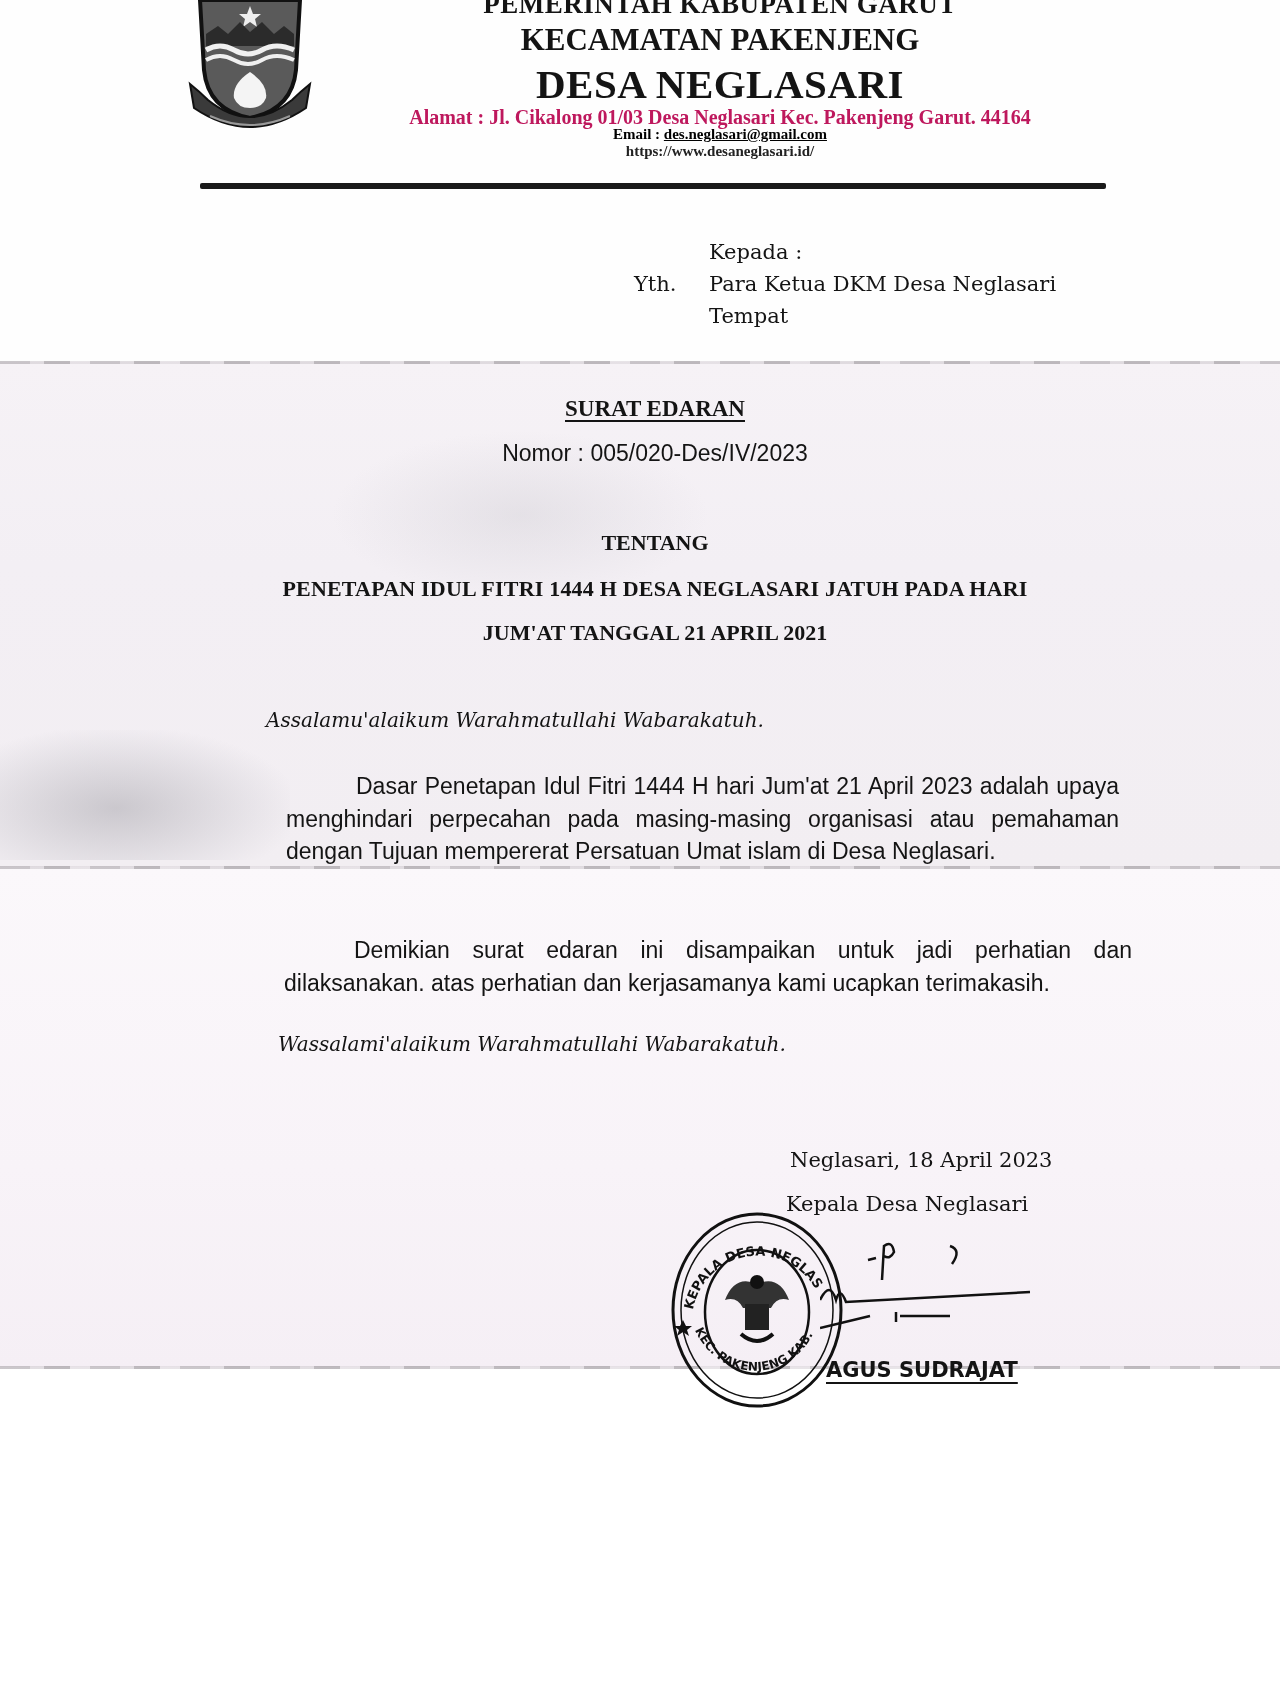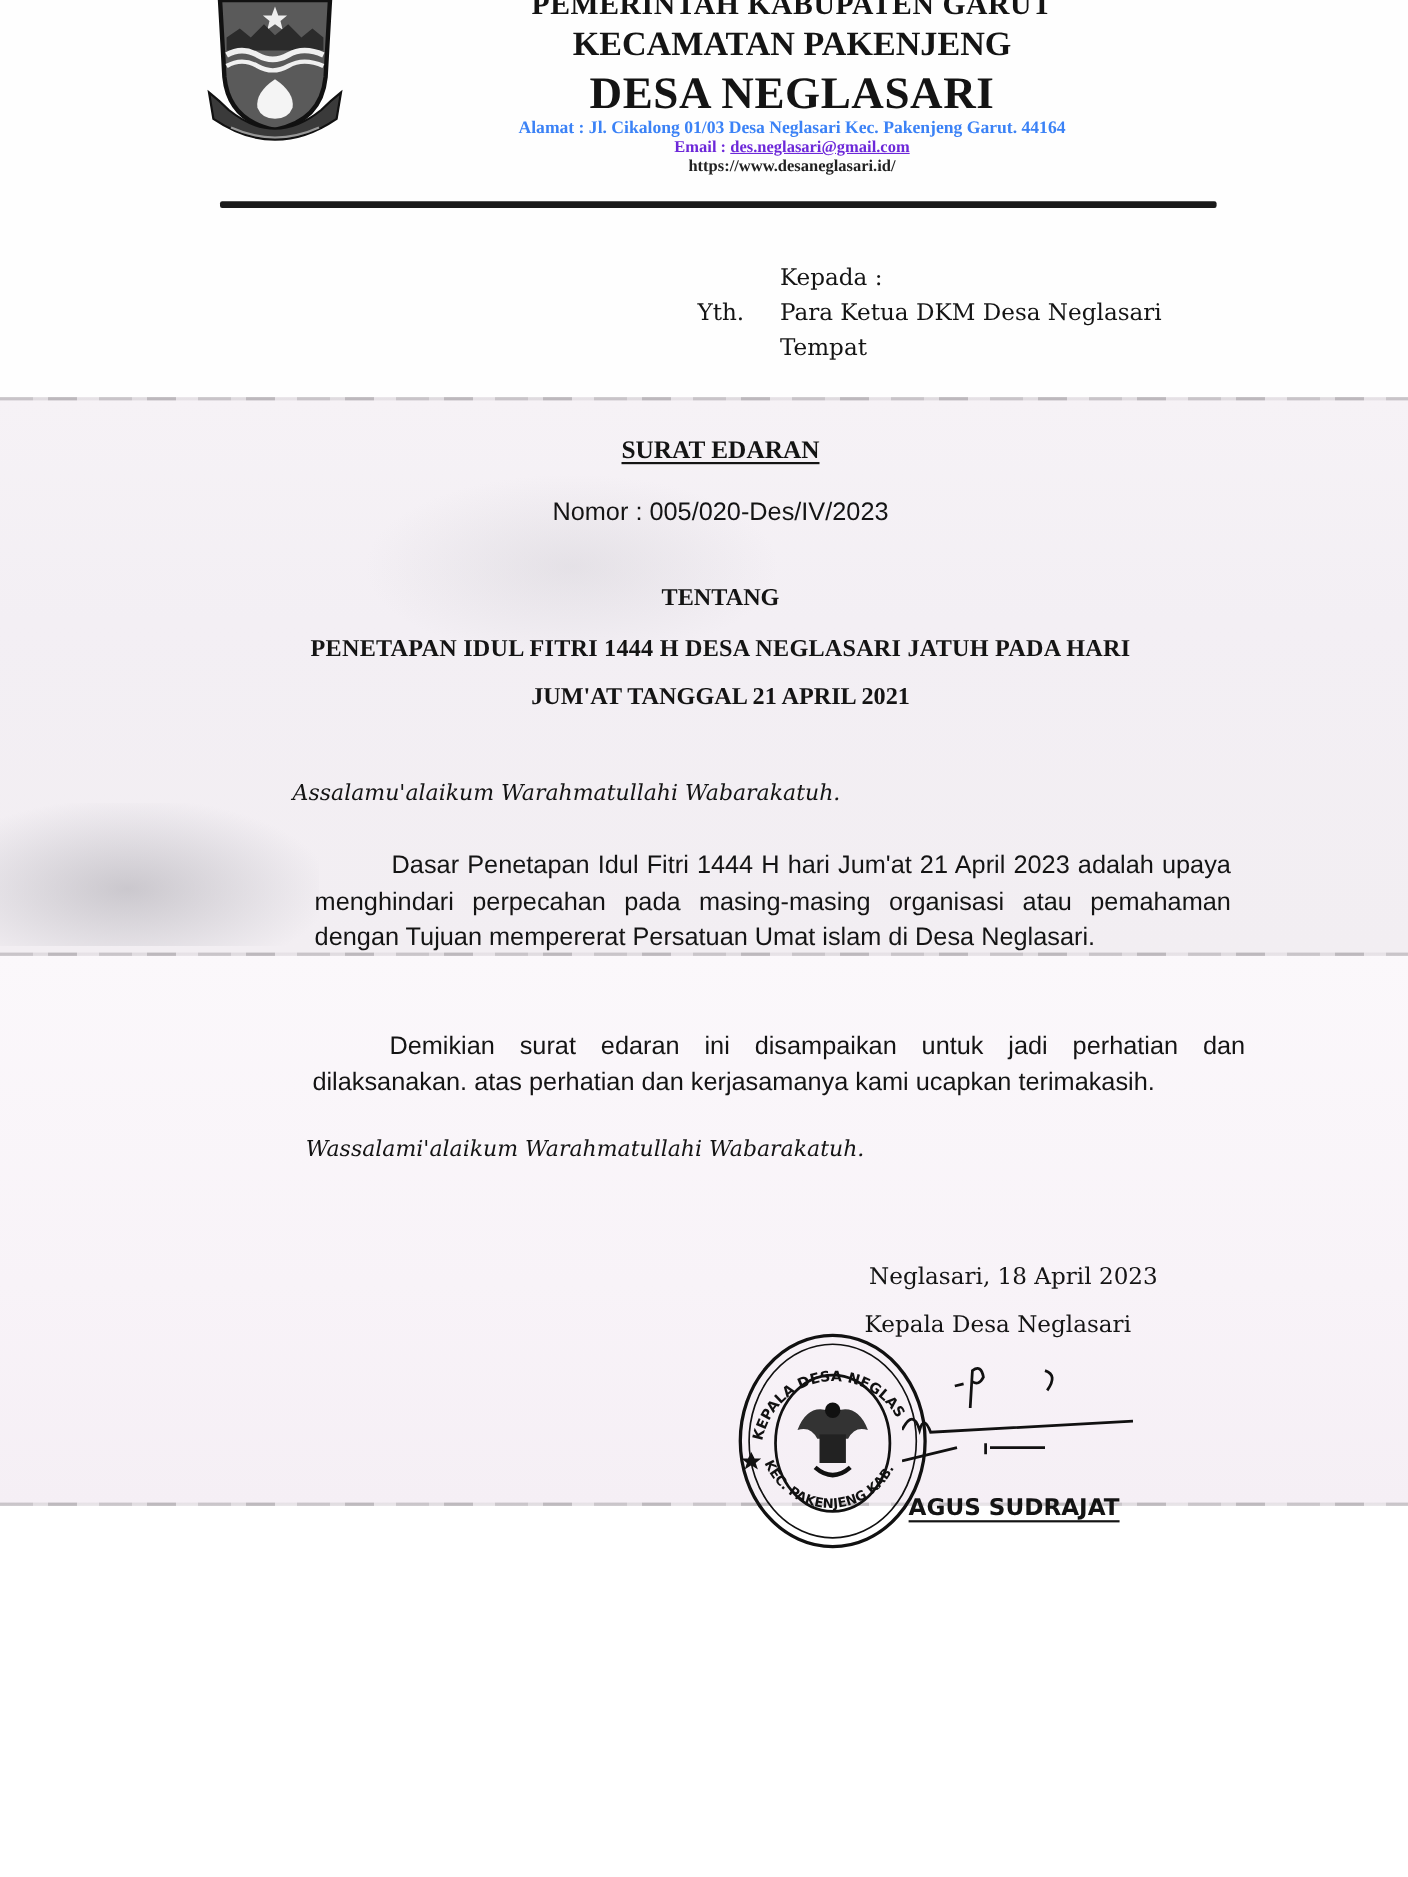--- a/index.html
+++ b/index.html
@@ -39,37 +39,37 @@
       position: absolute; left: 330px; top: 430px; width: 380px; height: 170px;
       background: radial-gradient(ellipse at 50% 50%, rgba(190,188,195,.28) 0%, rgba(255,255,255,0) 70%);
     }
 
     
     .logo { position: absolute; left: 188px; top: 0px; width: 124px; height: 136px; }
     .kop { position: absolute; left: 330px; top: -12px; width: 780px; text-align: center; }
     .kop .l1 { font-family: "Liberation Serif", serif; font-weight: bold; font-size: 27px; letter-spacing: .5px; line-height: 32px; height: 26px; overflow: visible; }
     .kop .l2 { font-family: "Liberation Serif", serif; font-weight: bold; font-size: 31px; line-height: 40px; margin-top: 6px; }
     .kop .l3 { font-family: "Liberation Serif", serif; font-weight: bold; font-size: 41px; line-height: 48px; margin-top: 0px; letter-spacing: .5px; text-align: center; }
-    .kop .addr { font-family: "Liberation Serif", serif; font-size: 16px; line-height: 18px; margin-top: 0px; font-weight: bold; color: #3b82f6; }
-    .kop .email { font-family: "Liberation Serif", serif; font-size: 15px; line-height: 17px; font-weight: bold; color: #6d28d9; }
+    .kop .addr { font-family: "Liberation Serif", serif; font-size: 20px; line-height: 18px; margin-top: 0px; font-weight: bold; color: #be185d; }
+    .kop .email { font-family: "Liberation Serif", serif; font-size: 15px; line-height: 17px; font-weight: bold; color: #000000; }
     .kop .email .link { text-decoration: underline; }
     .kop .web { font-family: "Liberation Serif", serif; font-size: 15px; line-height: 17px; font-weight: bold; color: #222; }
     .rule { position: absolute; left: 200px; top: 183px; width: 906px; height: 6px; background: #1a1a1a; border-radius: 2px; }
 
     
     .recipient { position: absolute; left: 634px; top: 236px; font-size: 21px; line-height: 32px; font-family: "DejaVu Serif", serif; }
     .recipient .row { display: flex; }
     .recipient .lbl { width: 75px; }
     .recipient .val { }
 
     
     .center { position: absolute; left: 180px; width: 950px; text-align: center; }
     .title { top: 396px; font-family: "Liberation Serif", serif; font-weight: bold; font-size: 23px; }
     .title span { text-decoration: underline; text-decoration-thickness: 2px; text-underline-offset: 4px; }
-    .nomor { top: 452px; font-family: "Liberation Sans", sans-serif; font-size: 23px; }
+    .nomor { top: 440px; font-family: "Liberation Sans", sans-serif; font-size: 23px; }
     .tentang { top: 530px; font-family: "Liberation Serif", serif; font-weight: bold; font-size: 22px; }
     .subj1 { top: 576px; font-family: "Liberation Serif", serif; font-weight: bold; font-size: 22px; letter-spacing: .2px; }
     .subj2 { top: 620px; font-family: "Liberation Serif", serif; font-weight: bold; font-size: 22px; }
 
     
     .greet { position: absolute; left: 266px; top: 708px; font-family: "DejaVu Serif", serif; font-style: italic; font-size: 20px; }
     .para { position: absolute; left: 286px; width: 833px; font-family: "Liberation Sans", sans-serif; font-size: 23px; line-height: 32.5px; text-align: justify; }
     .para1 { top: 770px; }
     .para2 { top: 934px; left: 284px; width: 848px; }
     .para .indent { display: inline-block; width: 70px; }

